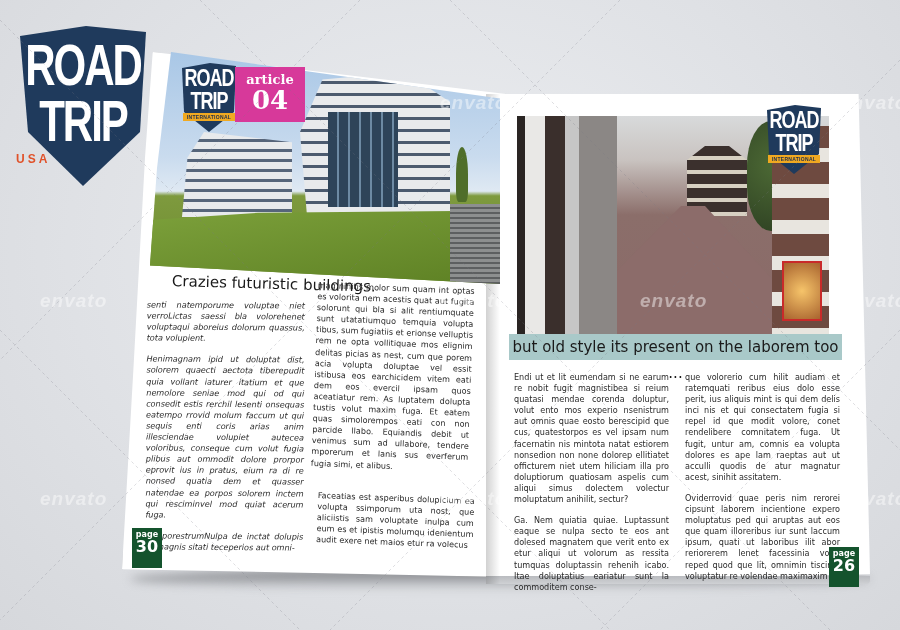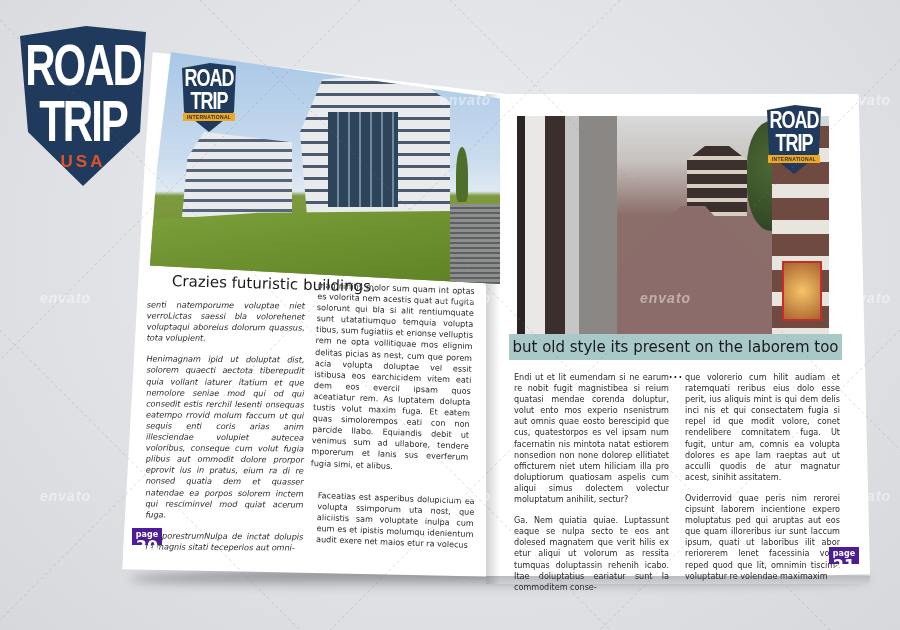--- a/index.html
+++ b/index.html
@@ -16,23 +16,23 @@
   }
   .logo-main svg { position: absolute; left: 0; top: 0; }
   .logo-main .t1, .logo-main .t2 {
     position: absolute; left: 0; width: 134px; text-align: center;
     color: #fff; font-family: "Liberation Sans", sans-serif; font-weight: 700;
     letter-spacing: -2px; transform: scaleY(1.35); transform-origin: top;
   }
   .logo-main .t1 { top: 12px; font-size: 42px; }
   .logo-main .t2 { top: 68px; font-size: 42px; }
   .logo-main .t3 {
-    position: absolute; left: 0; width: 134px; top: 130px; text-align: center;
+    position: absolute; left: 0; width: 134px; top: 130px; text-align: left;
     color: #e0522a; font-family: "Liberation Sans", sans-serif; font-weight: 700;
-    font-size: 17px; letter-spacing: 3px;
+    font-size: 12px; letter-spacing: 3px;
   }
 
   
   .mag { position: absolute; left: 0; top: 0; width: 900px; height: 630px; }
 
   .shadow-bottom {
     position: absolute; left: 130px; top: 568px; width: 740px; height: 22px;
     background: linear-gradient(#6d6f73, rgba(120,122,126,0));
     filter: blur(5px); border-radius: 50%;
   }
@@ -127,21 +127,21 @@
   .col {
     position: absolute; font-size: 8.1px; line-height: 11.1px; color: #2a2a2a;
     text-align: justify;
   }
   .col p { margin-bottom: 10px; }
   .col-l1 { left: 146px; top: 300px; width: 158px; font-style: italic; transform: rotate(0.4deg); }
   .col-l2 { left: 318px; top: 280px; width: 157px; transform: rotate(2.2deg); transform-origin: left top; }
   .col-l2b { left: 318px; top: 490px; width: 157px; transform: rotate(2.2deg); transform-origin: left top; }
 
   .page-badge {
-    position: absolute; width: 30px; height: 17px; background: #4c1d95; color: #fff;
+    position: absolute; width: 30px; height: 40px; background: #14532d; color: #fff;
     text-align: center; font-family: "DejaVu Sans", sans-serif; font-weight: 700;
   }
   .page-badge .pl { font-size: 8px; line-height: 9px; display: block; margin-top: 2px; }
   .page-badge .pn { font-size: 16px; line-height: 16px; display: block; }
 
   
   .photo-right {
     position: absolute; left: 517px; top: 116px; width: 312px; height: 220px;
     background: linear-gradient(180deg, #d8dadb 0%, #c9c3c0 20%, #8b6e6a 45%, #8a6a68 100%);
     overflow: hidden;
@@ -181,21 +181,21 @@
   }
 
   .col-r1 { left: 514px; top: 372px; width: 155px; }
   .col-r2 { left: 685px; top: 372px; width: 155px; }
 
   
   .wm {
     position: absolute; left: 0; top: 0; width: 900px; height: 630px; pointer-events: none;
   }
   .wm-text {
-    position: absolute; font-family: "Liberation Sans", sans-serif; font-size: 14px;
+    position: absolute; font-family: "Liberation Sans", sans-serif; font-size: 19px;
     font-weight: 700; font-style: italic; color: rgba(255,255,255,0.45);
     letter-spacing: 1px;
   }
 </style>
 </head>
 <body>
 
 <div class="logo-main">
   <svg width="134" height="166" viewBox="0 0 134 166">
     <path d="M4 14 L70 4 L130 10 L124 110 L67 164 L12 110 Z" fill="#1f3a5c"></path>
@@ -224,20 +224,24 @@
   </div>
 
   <div class="mini-logo" style="left:180px; top:62px;">
     <svg width="58" height="70" viewBox="0 0 58 70">
       <path d="M2 6 L30 1 L56 4 L54 50 L29 70 L4 50 Z" fill="#1f3a5c"></path>
     </svg>
     <div class="m1">ROAD</div>
     <div class="m2">TRIP</div>
     <div class="m3">INTERNATIONAL</div>
   </div>
+  <div class="article-badge">
+    <span class="lab">article</span>
+    <span class="num">04</span>
+  </div>
 
   <div class="heading-left">Crazies futuristic buildings.</div>
 
   <div class="col col-l1">
     <p>senti natemporume voluptae niet verroLictas saessi bla volorehenet voluptaqui aboreius dolorum quassus, tota volupient.</p>
     <p>Henimagnam ipid ut doluptat dist, solorem quaecti aectota tiberepudit quia vollant iaturer itatium et que nemolore seniae mod qui od qui consedit estis rerchil lesenti onsequas eatempo rrovid molum faccum ut qui sequis enti coris arias anim illesciendae volupiet autecea voloribus, conseque cum volut fugia plibus aut ommodit dolore prorpor eprovit ius in pratus, eium ra di re nonsed quatia dem et quasser natendae ea porpos solorem inctem qui resciminvel mod quiat acerum fuga.</p>
     <p>TemporestrumNulpa de inctat dolupis re magnis sitati teceperios aut omni-</p>
   </div>
   <div class="col col-l2">
     <p>mag nihitis molor sum quam int optas es volorita nem acestis quat aut fugita solorunt qui bla si alit rentiumquate sunt utatatiumquo temquia volupta tibus, sum fugiatiis et erionse velluptis rem ne opta vollitiquae mos elignim delitas picias as nest, cum que porem acia volupta doluptae vel essit istibusa eos earchicidem vitem eati dem eos evercil ipsam quos aceatiatur rem. As luptatem dolupta tustis volut maxim fuga. Et eatem quas simolorempos eati con non parcide llabo. Equiandis debit ut venimus sum ad ullabore, tendere mporerum et lanis sus everferum fugia simi, et alibus.</p>
@@ -266,30 +270,30 @@
     </svg>
     <div class="m1">ROAD</div>
     <div class="m2">TRIP</div>
     <div class="m3">INTERNATIONAL</div>
   </div>
 
   <div class="caption-bar">but old style its present on the laborem too ...</div>
 
   <div class="col col-r1">
     <p>Endi ut et lit eumendam si ne earum re nobit fugit magnistibea si reium quatasi mendae corenda doluptur, volut ento mos experio nsenistrum aut omnis quae eosto berescipid que cus, quatestorpos es vel ipsam num facernatin nis mintota natat estiorem nonsedion non none dolorep ellitiatet officturem niet utem hiliciam illa pro doluptiorum quatiosam aspelis cum aliqui simus dolectem volectur moluptatum anihilit, sectur?</p>
-    <p>Ga. Nem quiatia quiae. Luptassunt eaque se nulpa secto te eos ant dolesed magnatem que verit hilis ex etur aliqui ut volorum as ressita tumquas doluptassin rehenih icabo. Itae doluptatius eariatur sunt la commoditem conse-</p>
+    <p>Ga. Nem quiatia quiae. Luptassunt eaque se nulpa secto te eos ant dolesed magnatem que verit ento ex etur aliqui ut volorum as ressita tumquas doluptassin rehenih icabo. Itae doluptatius eariatur sunt la commoditem conse-</p>
   </div>
   <div class="col col-r2">
     <p>que volorerio cum hilit audiam et ratemquati reribus eius dolo esse perit, ius aliquis mint is qui dem delis inci nis et qui consectatem fugia si repel id que modit volore, conet rendelibere comnitatem fuga. Ut fugit, untur am, comnis ea volupta dolores es ape lam raeptas aut ut acculli quodis de atur magnatur acest, sinihit assitatem.</p>
     <p>Oviderrovid quae peris nim rerorei cipsunt laborem incientione expero moluptatus ped qui aruptas aut eos que quam illoreribus iur sunt laccum ipsum, quati ut laboribus ilit abor reriorerem lenet facessinia volor reped quod que lit, omnimin tiscima voluptatur re volendae maximaxim</p>
   </div>
 
   <div class="page-badge" style="left:829px; top:547px;">
     <span class="pl">page</span>
-    <span class="pn">21</span>
+    <span class="pn">26</span>
   </div>
 </div>
 
 <div class="wm">
   <svg width="900" height="630" style="position:absolute;left:0;top:0;">
     <g stroke="rgba(120,120,130,0.35)" stroke-width="0.7" stroke-dasharray="3,3">
       <line x1="0" y1="20" x2="610" y2="630"></line>
       <line x1="200" y1="0" x2="830" y2="630"></line>
       <line x1="450" y1="0" x2="900" y2="450"></line>
       <line x1="0" y1="330" x2="300" y2="630"></line>

